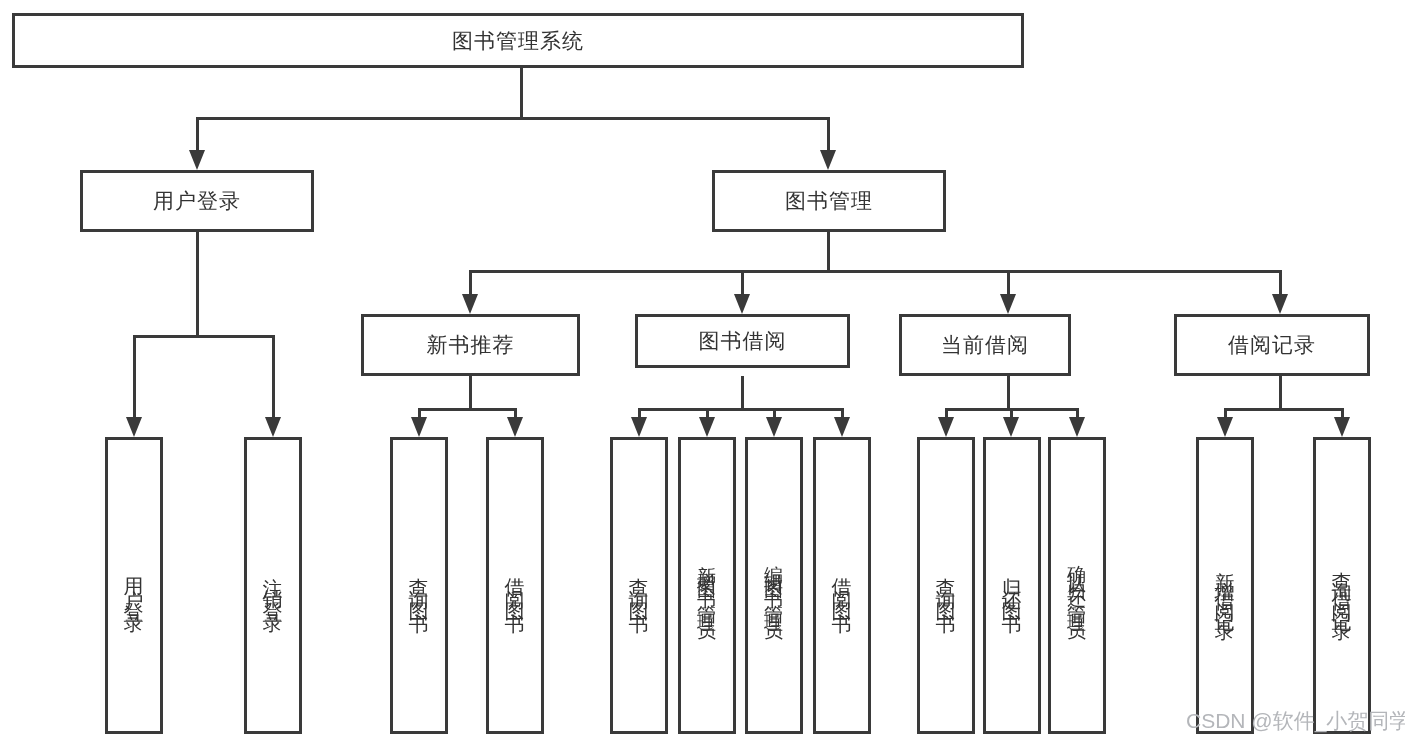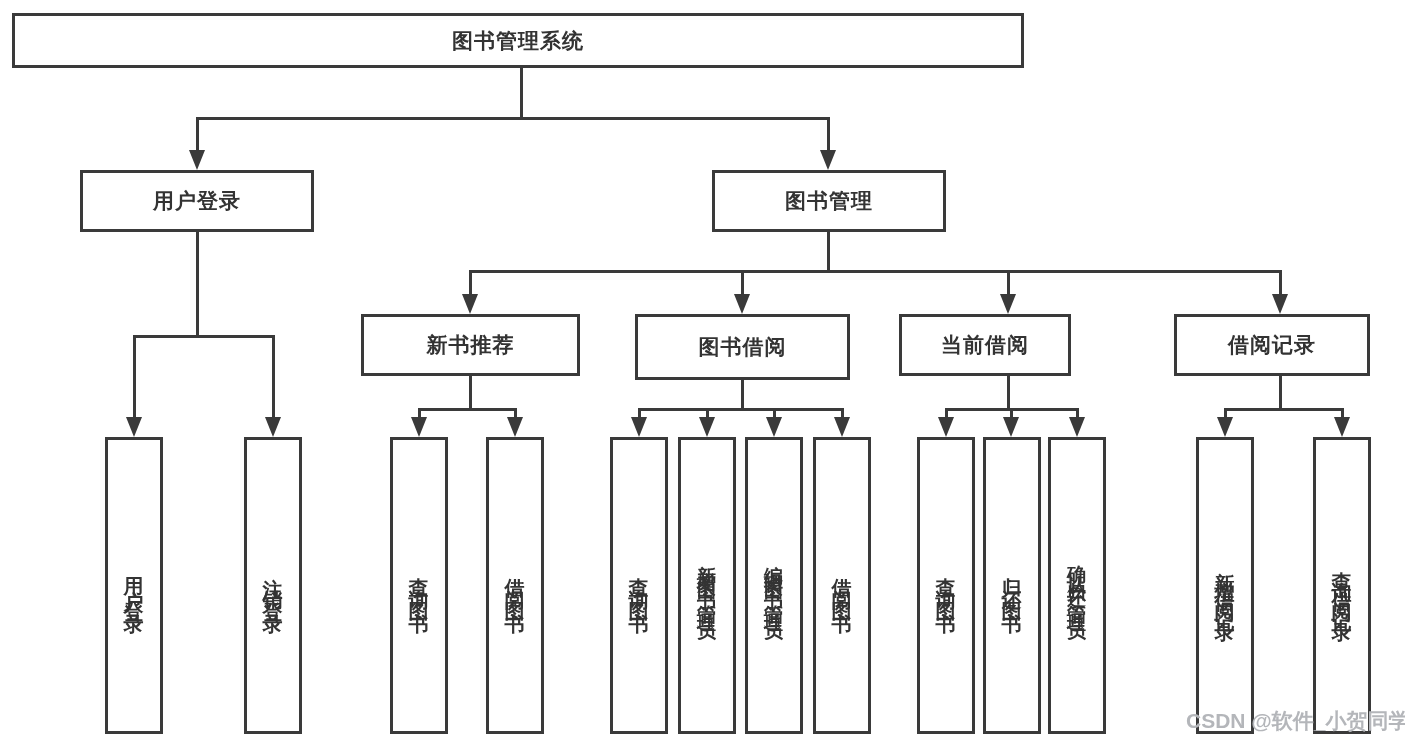--- a/index.html
+++ b/index.html
@@ -1,18 +1,18 @@
 <!DOCTYPE html>
 <html><head>
 <meta charset="utf-8">
 <style>
   html,body{margin:0;padding:0;background:#ffffff;}
   .stage{
     position:relative;width:1405px;height:747px;background:#ffffff;overflow:hidden;
-    font-family:"Liberation Sans","DejaVu Sans",sans-serif;color:#333333;font-weight:bold;
+    font-family:"Liberation Sans","DejaVu Sans",sans-serif;color:#333333;
   }
   .box{
     position:absolute;box-sizing:border-box;background:#ffffff;
     border:3px solid #3a3a3a;display:flex;align-items:center;justify-content:center;
   }
   .box .lbl{font-size:21px;letter-spacing:1px;color:#333333;}
   .vbox .lbl{
     writing-mode:vertical-rl;text-orientation:mixed;
     font-size:20px;letter-spacing:12px;line-height:1;
   }
@@ -102,21 +102,21 @@
   <div class="box" style="left:80px;top:170px;width:234px;height:62px">
     <span class="lbl">用户登录</span>
   </div>
   <div class="box" style="left:712px;top:170px;width:234px;height:62px">
     <span class="lbl">图书管理</span>
   </div>
 
   <div class="box" style="left:361px;top:314px;width:219px;height:62px">
     <span class="lbl">新书推荐</span>
   </div>
-  <div class="box" style="left:635px;top:314px;width:215px;height:66px">
+  <div class="box" style="left:635px;top:314px;width:215px;height:54px">
     <span class="lbl">图书借阅</span>
   </div>
   <div class="box" style="left:899px;top:314px;width:172px;height:62px">
     <span class="lbl">当前借阅</span>
   </div>
   <div class="box" style="left:1174px;top:314px;width:196px;height:62px">
     <span class="lbl">借阅记录</span>
   </div>
 
   <div class="box vbox" style="left:105px;top:437px;width:58px;height:297px">

